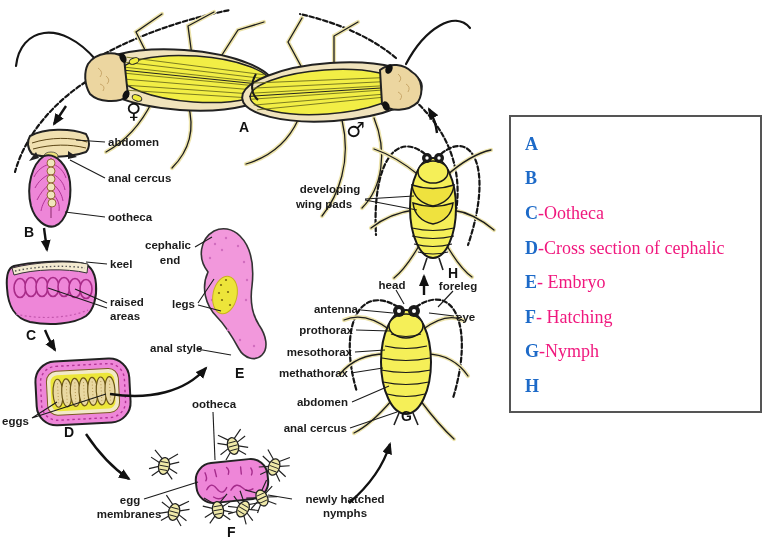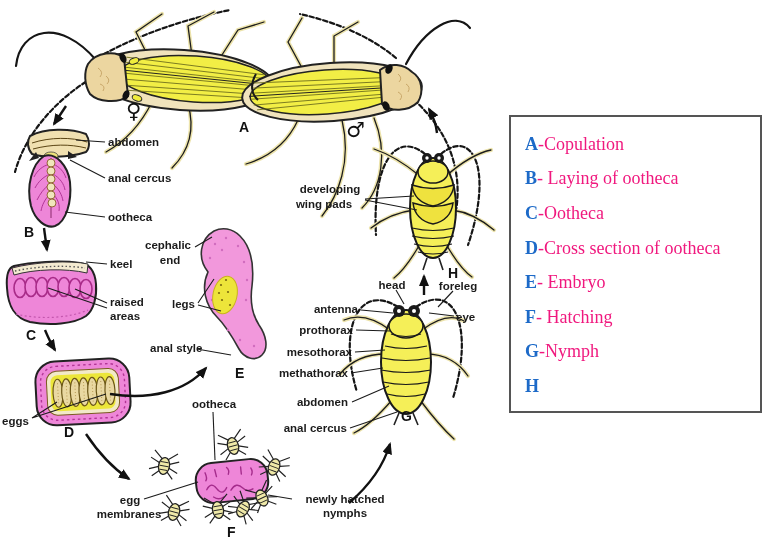--- a/index.html
+++ b/index.html
@@ -373,22 +373,22 @@
     <path class="arrow" marker-end="url(#ah)" d="M45,330 Q50,342 55,350"></path>
     <path class="arrow" marker-end="url(#ah)" d="M110,394 C150,400 185,392 206,368"></path>
     <path class="arrow" marker-end="url(#ah)" d="M86,434 C100,455 114,469 129,479"></path>
     <path class="arrow" marker-end="url(#ah)" d="M349,503 C370,485 384,464 390,444"></path>
     <path class="arrow" marker-end="url(#ah)" d="M424,295 L424,276"></path>
     <path class="arrow" marker-end="url(#ah)" d="M437,133 C436,124 433,116 429,109"></path>
   </g>
 </svg>
 
 <div class="legend">
-  <div class="legend-row"><span class="lkey">A</span><span class="ldesc">-Copulation</span></div>
-  <div class="legend-row"><span class="lkey">B</span><span class="ldesc">- Laying of ootheca</span></div>
+  <div class="legend-row"><span class="lkey">A</span></div>
+  <div class="legend-row"><span class="lkey">B</span></div>
   <div class="legend-row"><span class="lkey">C</span><span class="ldesc">-Ootheca</span></div>
-  <div class="legend-row"><span class="lkey">D</span><span class="ldesc">-Cross section of ootheca</span></div>
+  <div class="legend-row"><span class="lkey">D</span><span class="ldesc">-Cross section of cephalic</span></div>
   <div class="legend-row"><span class="lkey">E</span><span class="ldesc">- Embryo</span></div>
   <div class="legend-row"><span class="lkey">F</span><span class="ldesc">- Hatching</span></div>
   <div class="legend-row"><span class="lkey">G</span><span class="ldesc">-Nymph</span></div>
   <div class="legend-row"><span class="lkey">H</span></div>
 </div>
 </div>
 
 </body></html>

